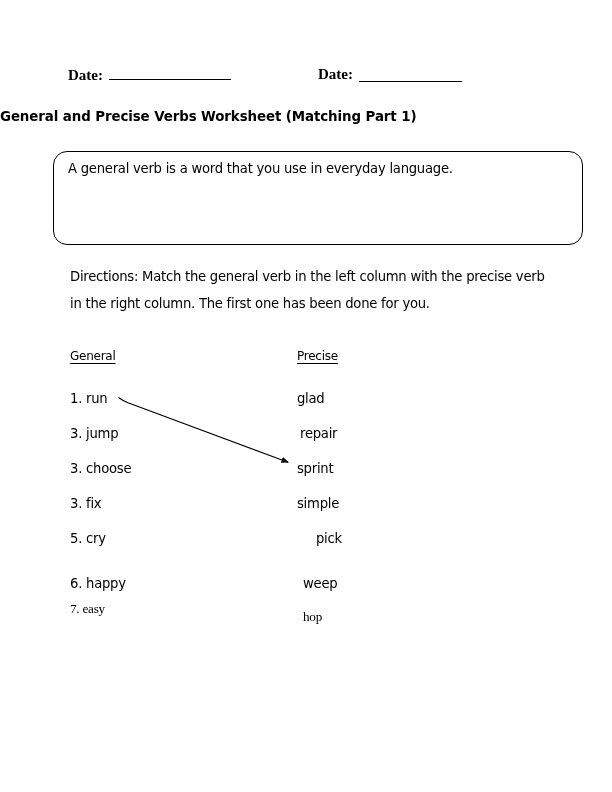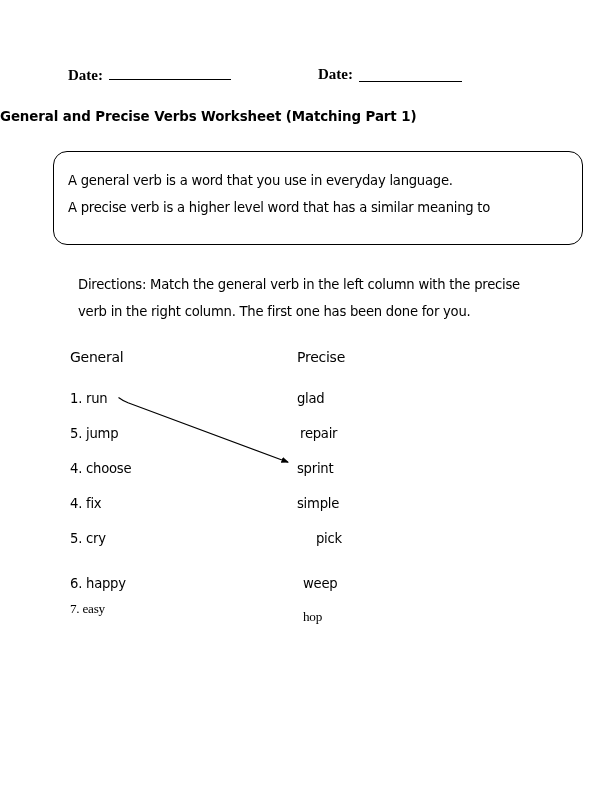--- a/index.html
+++ b/index.html
@@ -70,21 +70,21 @@
     width: 530px;
     height: 94px;
     box-sizing: border-box;
     border: 1.3px solid #000000;
     border-radius: 14px;
     background: #ffffff;
   }
   .definition-text {
     position: absolute;
     left: 14px;
-    top: 15px;
+    top: 3px;
     right: 10px;
     font-size: 13.2px;
     line-height: 27px;
     font-family: "DejaVu Sans", sans-serif;
     letter-spacing: -0.25px;
   }
   .definition-text p {
     margin: 0;
     white-space: nowrap;
   }
@@ -93,34 +93,35 @@
   .directions {
     position: absolute;
     left: 70px;
     top: 263px;
     width: 480px;
     font-size: 13.2px;
     line-height: 27px;
     font-family: "DejaVu Sans", sans-serif;
     letter-spacing: -0.25px;
   }
-  .directions p { margin: 8px; }
+  .directions p { margin: 0; }
 
   
   .columns {
     position: absolute;
     left: 0;
     top: 349px;
     width: 612px;
   }
   .col-head {
     position: absolute;
-    font-size: 14px;
-    font-family: "DejaVu Sans", sans-serif;
-    letter-spacing: -0.25px;
+    font-size: 12px;
+    font-family: "DejaVu Sans", sans-serif;
+    letter-spacing: -0.25px;
+    text-decoration: underline;
     text-underline-offset: 3px;
     white-space: nowrap;
   }
   .col-head-general { left: 70px;  top: 0; }
   .col-head-precise { left: 297px; top: 0; }
 
   .match-item {
     position: absolute;
     font-size: 13.2px;
     font-family: "DejaVu Sans", sans-serif;
@@ -168,37 +169,36 @@
       <span class="field-label">Date:</span>
       <span class="field-blank"></span>
     </div>
   </div>
 
   <div class="worksheet-title">General and Precise Verbs Worksheet (Matching Part 1)</div>
 
   <div class="definition-box">
     <div class="definition-text">
       <p>A general verb is a word that you use in everyday language.</p>
-      <p>A precise verb is a higher level word that has a similar meaning to</p>
     </div>
   </div>
 
   <div class="directions">
     <p>Directions: Match the general verb in the left column with the precise verb in the right column. The first one has been done for you.</p>
   </div>
 
   <div class="columns">
 
     <div class="col-head col-head-general">General</div>
     <div class="col-head col-head-precise">Precise</div>
 
     <div class="match-item col-left r0">1. run</div>
-    <div class="match-item col-left r1">5. jump</div>
-    <div class="match-item col-left r2">4. choose</div>
-    <div class="match-item col-left r3">4. fix</div>
+    <div class="match-item col-left r1">3. jump</div>
+    <div class="match-item col-left r2">3. choose</div>
+    <div class="match-item col-left r3">3. fix</div>
     <div class="match-item col-left r4">5. cry</div>
     <div class="match-item col-left r5">6. happy</div>
     <div class="match-item col-left r6">7. easy</div>
 
     <div class="match-item col-right r0">glad</div>
     <div class="match-item col-right r1">repair</div>
     <div class="match-item col-right r2">sprint</div>
     <div class="match-item col-right r3">simple</div>
     <div class="match-item col-right r4">pick</div>
     <div class="match-item col-right r5">weep</div>

